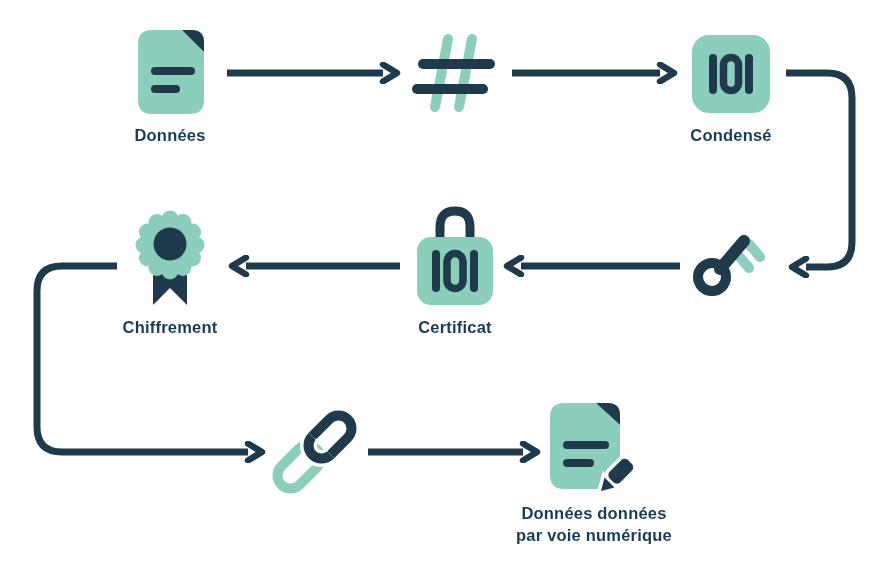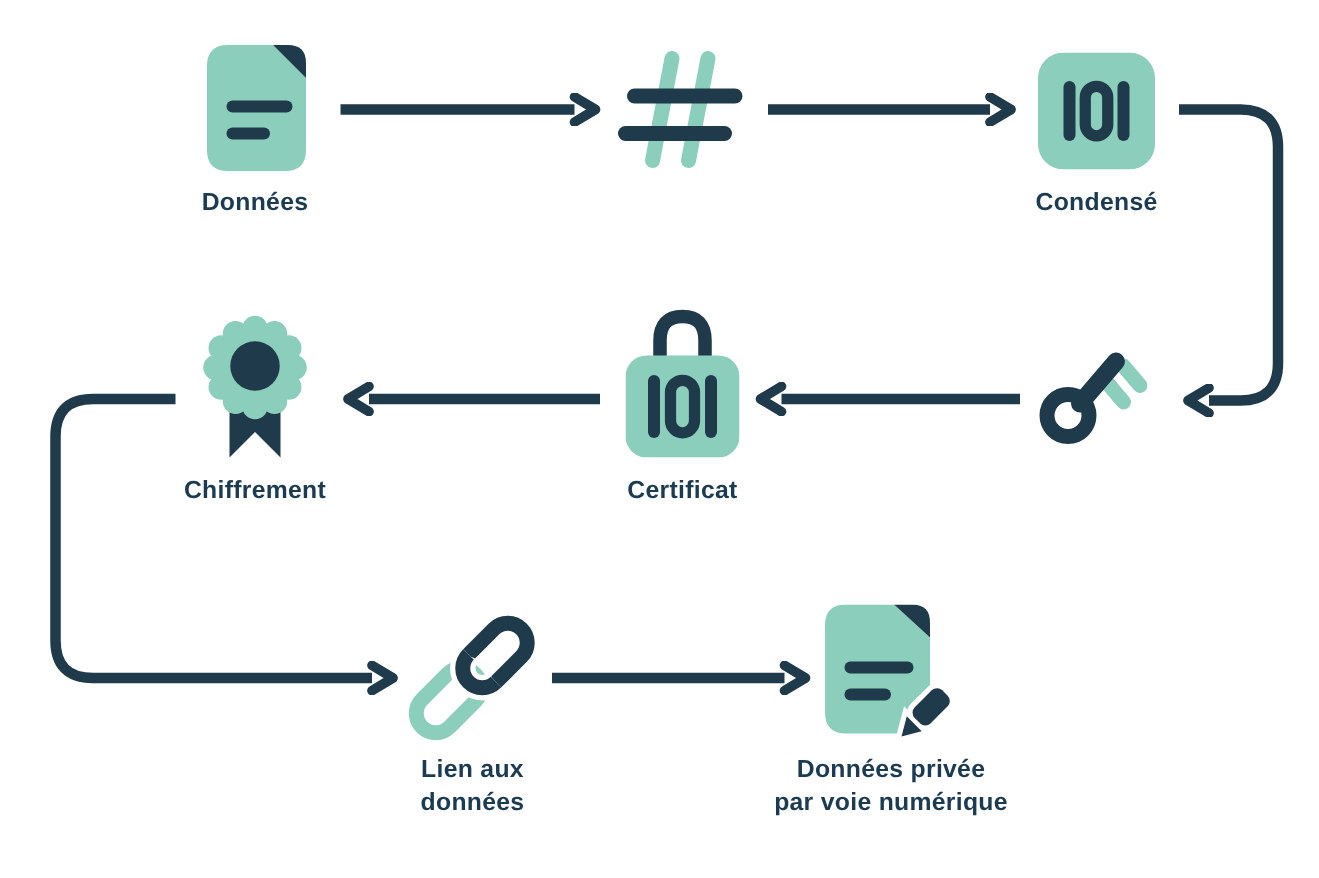--- a/index.html
+++ b/index.html
@@ -128,31 +128,29 @@
     </g>
     <g transform="translate(31,61) rotate(-45)">
       <rect class="s-white f-none" x="-25" y="-13" width="50" height="26" rx="13" stroke-width="17"></rect>
       <rect class="s-green f-none" x="-25" y="-13" width="50" height="26" rx="13" stroke-width="10"></rect>
     </g>
     <g transform="translate(62,31) rotate(-45)">
       <path class="s-white f-none" d="M-12 -13 A 13 13 0 0 0 -12 13" stroke-width="17"></path>
       <path class="s-dark f-none" d="M-12 -13 A 13 13 0 0 0 -12 13" stroke-width="10"></path>
     </g>
   </svg>
-  <div class="node-label" style="left:315px;top:502px">Lien aux
-données</div>
 
   <svg class="icon" style="left:548px;top:403px" width="90" height="92" viewBox="0 0 90 92">
     <path class="f-green" d="M16 0 H48 L72 22 V72 Q72 86 58 86 H16 Q2 86 2 72 V14 Q2 0 16 0 Z"></path>
     <path class="f-dark" d="M48 0 H60 Q72 0 72 12 V22 Z"></path>
     <path class="s-dark f-none" d="M19 42 H57" stroke-width="8" stroke-linecap="round"></path>
     <path class="s-dark f-none" d="M19 60 H42" stroke-width="8" stroke-linecap="round"></path>
     <g transform="translate(53,88) rotate(-45)">
       <path class="f-dark s-white" stroke-width="7" d="M0 0 L12 -7 L12 7 Z"></path>
       <rect class="f-dark s-white" stroke-width="7" x="15" y="-7.5" width="26" height="15" rx="5"></rect>
       <path class="f-dark" d="M0 0 L12 -7 L12 7 Z"></path>
       <rect class="f-dark" x="15" y="-7.5" width="26" height="15" rx="5"></rect>
     </g>
   </svg>
-  <div class="node-label" style="left:594px;top:502px">Données privée
+  <div class="node-label" style="left:594px;top:502px">Données données
 par voie numérique</div>
 
 </div>
 
 </body></html>

